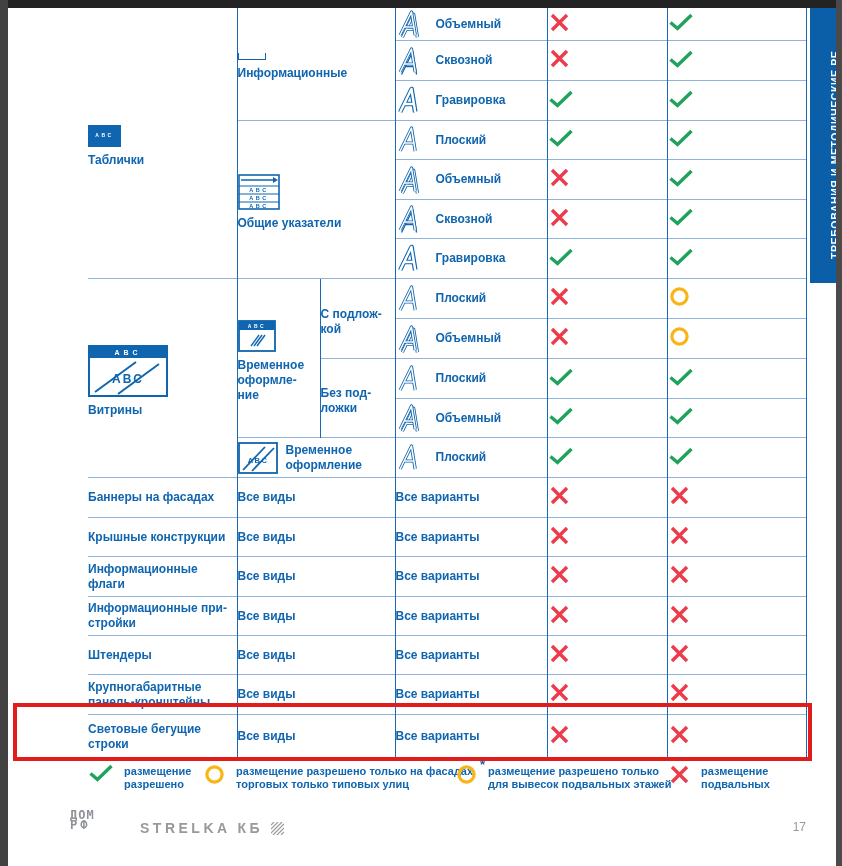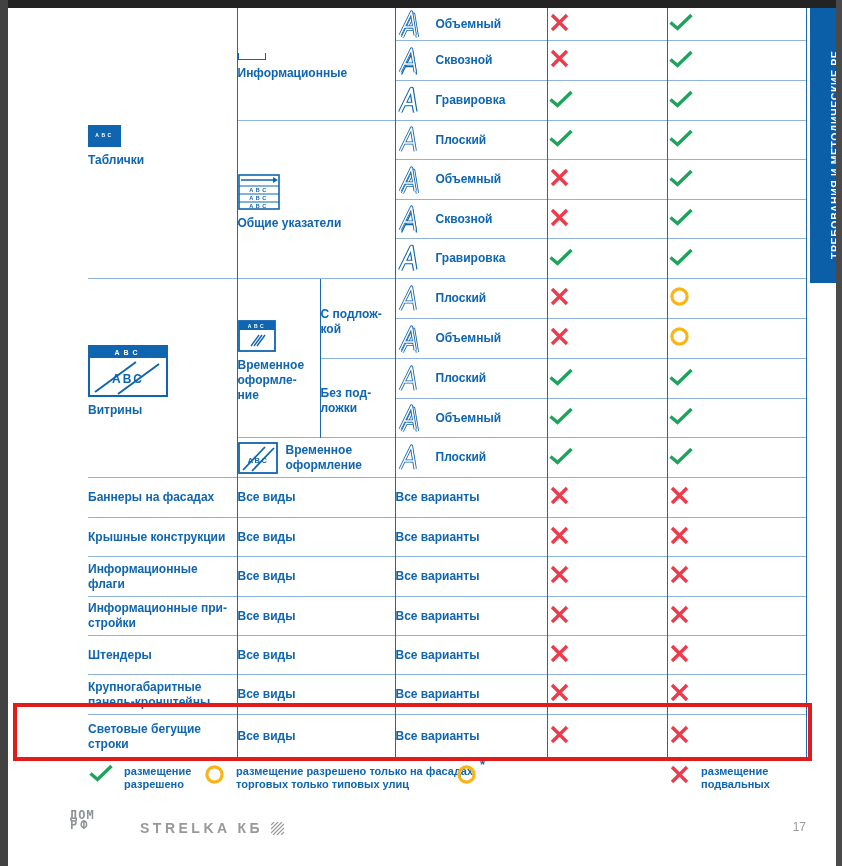--- a/index.html
+++ b/index.html
@@ -747,20 +747,24 @@
     </div>
     <div class="legend-item" style="left: 455px;">
       <span class="mark">
         <span class="ringwrap">
           <svg width="23" height="23" viewBox="0 0 23 23">
             <circle cx="11.5" cy="11.5" r="7.6" fill="none" stroke="#f9b417" stroke-width="3.2"></circle>
           </svg>
           <span class="ast">*</span>
         </span>
       </span>
+      <span class="txt">
+        <div>размещение разрешено только</div>
+        <div>для вывесок подвальных этажей</div>
+      </span>
     </div>
     <div class="legend-item" style="left: 668px;">
       <span class="mark">
         <svg width="23" height="23" viewBox="0 0 23 23">
           <path d="M4 4 L19 19 M19 4 L4 19" fill="none" stroke="#ed3b4b" stroke-width="3.4"></path>
         </svg>
       </span>
       <span class="txt">
         <div>размещение</div>
         <div>подвальных</div>

